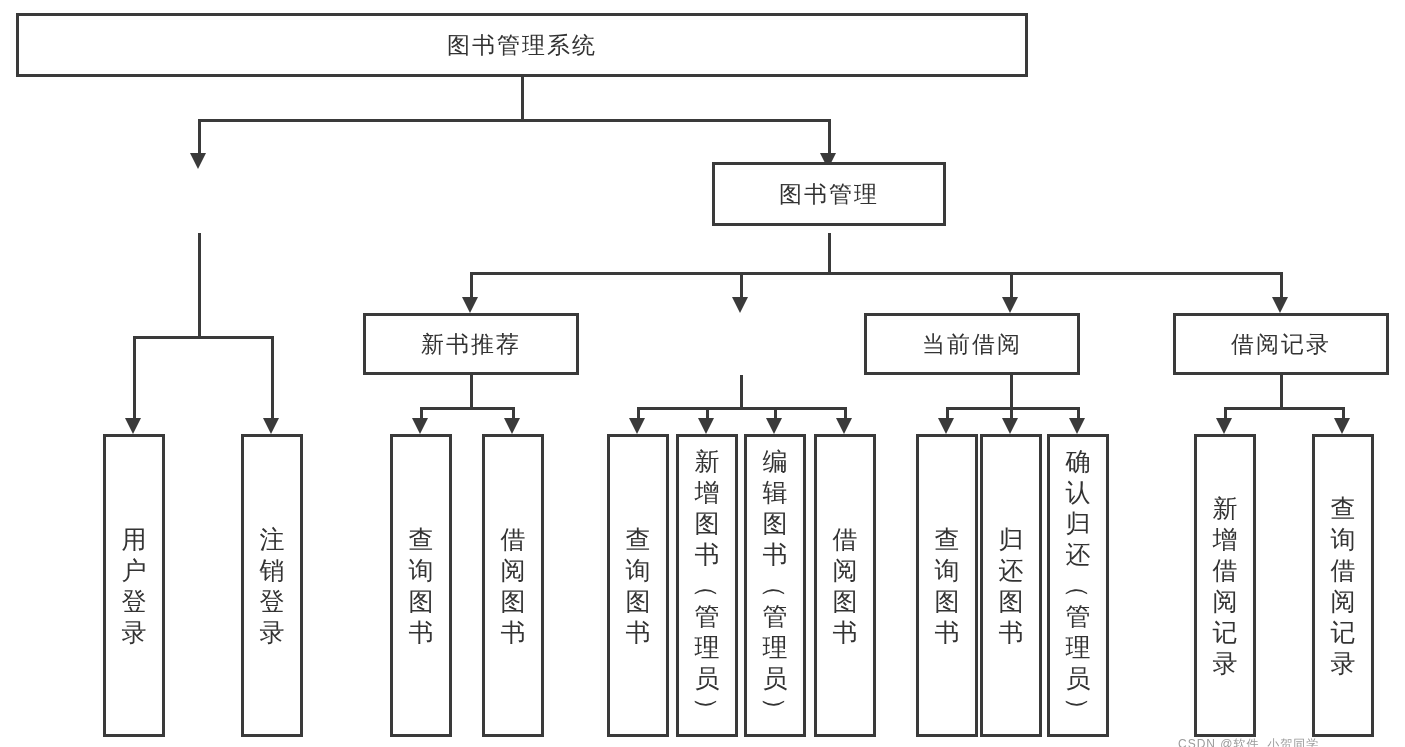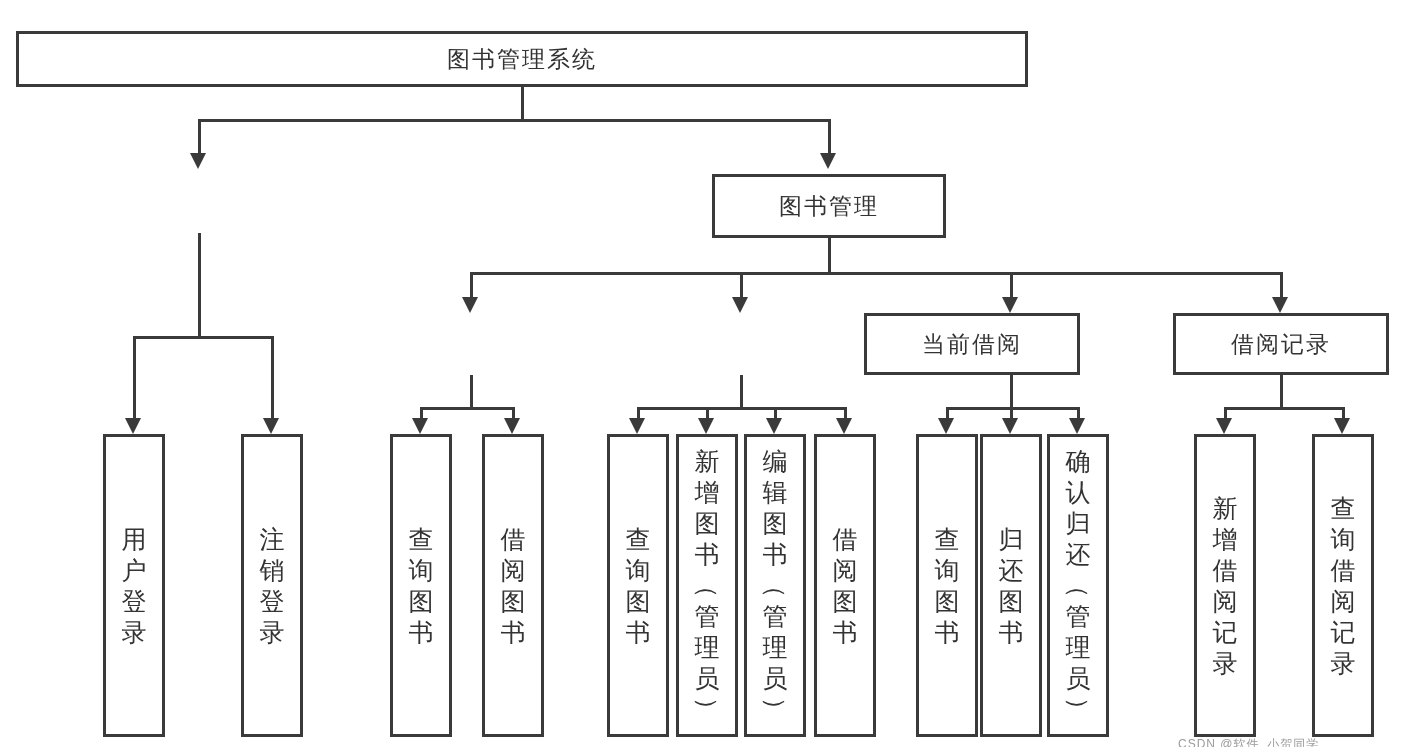--- a/index.html
+++ b/index.html
@@ -81,24 +81,25 @@
   <div class="vline" style="left:1076.5px;top:407px;height:13px"></div>
   <div class="arr" style="left:1069px;top:418px"></div>
 
   <div class="vline" style="left:1279.5px;top:375px;height:32px"></div>
   <div class="hline" style="left:1223.5px;top:407px;width:121px"></div>
   <div class="vline" style="left:1223.5px;top:407px;height:13px"></div>
   <div class="arr" style="left:1216px;top:418px"></div>
   <div class="vline" style="left:1341.5px;top:407px;height:13px"></div>
   <div class="arr" style="left:1334px;top:418px"></div>
 
-  <div class="node" style="left:16px;top:31px;width:1012px;height:56px">图书管理系统</div>
-
-  <div class="node" style="left:712px;top:174px;width:234px;height:64px">图书管理</div>
-
+  <div class="node" style="left:16px;top:13px;width:1012px;height:64px">图书管理系统</div>
+
+  <div class="node" style="left:712px;top:162px;width:234px;height:64px">图书管理</div>
+
+  <div class="node" style="left:363px;top:313px;width:216px;height:62px">新书推荐</div>
   <div class="node" style="left:864px;top:313px;width:216px;height:62px">当前借阅</div>
   <div class="node" style="left:1173px;top:313px;width:216px;height:62px">借阅记录</div>
 
   <div class="leaf" style="left:103px">
     <div class="vtext">
         <span class="vchar">用</span>
         <span class="vchar">户</span>
         <span class="vchar">登</span>
         <span class="vchar">录</span>
       </div>

